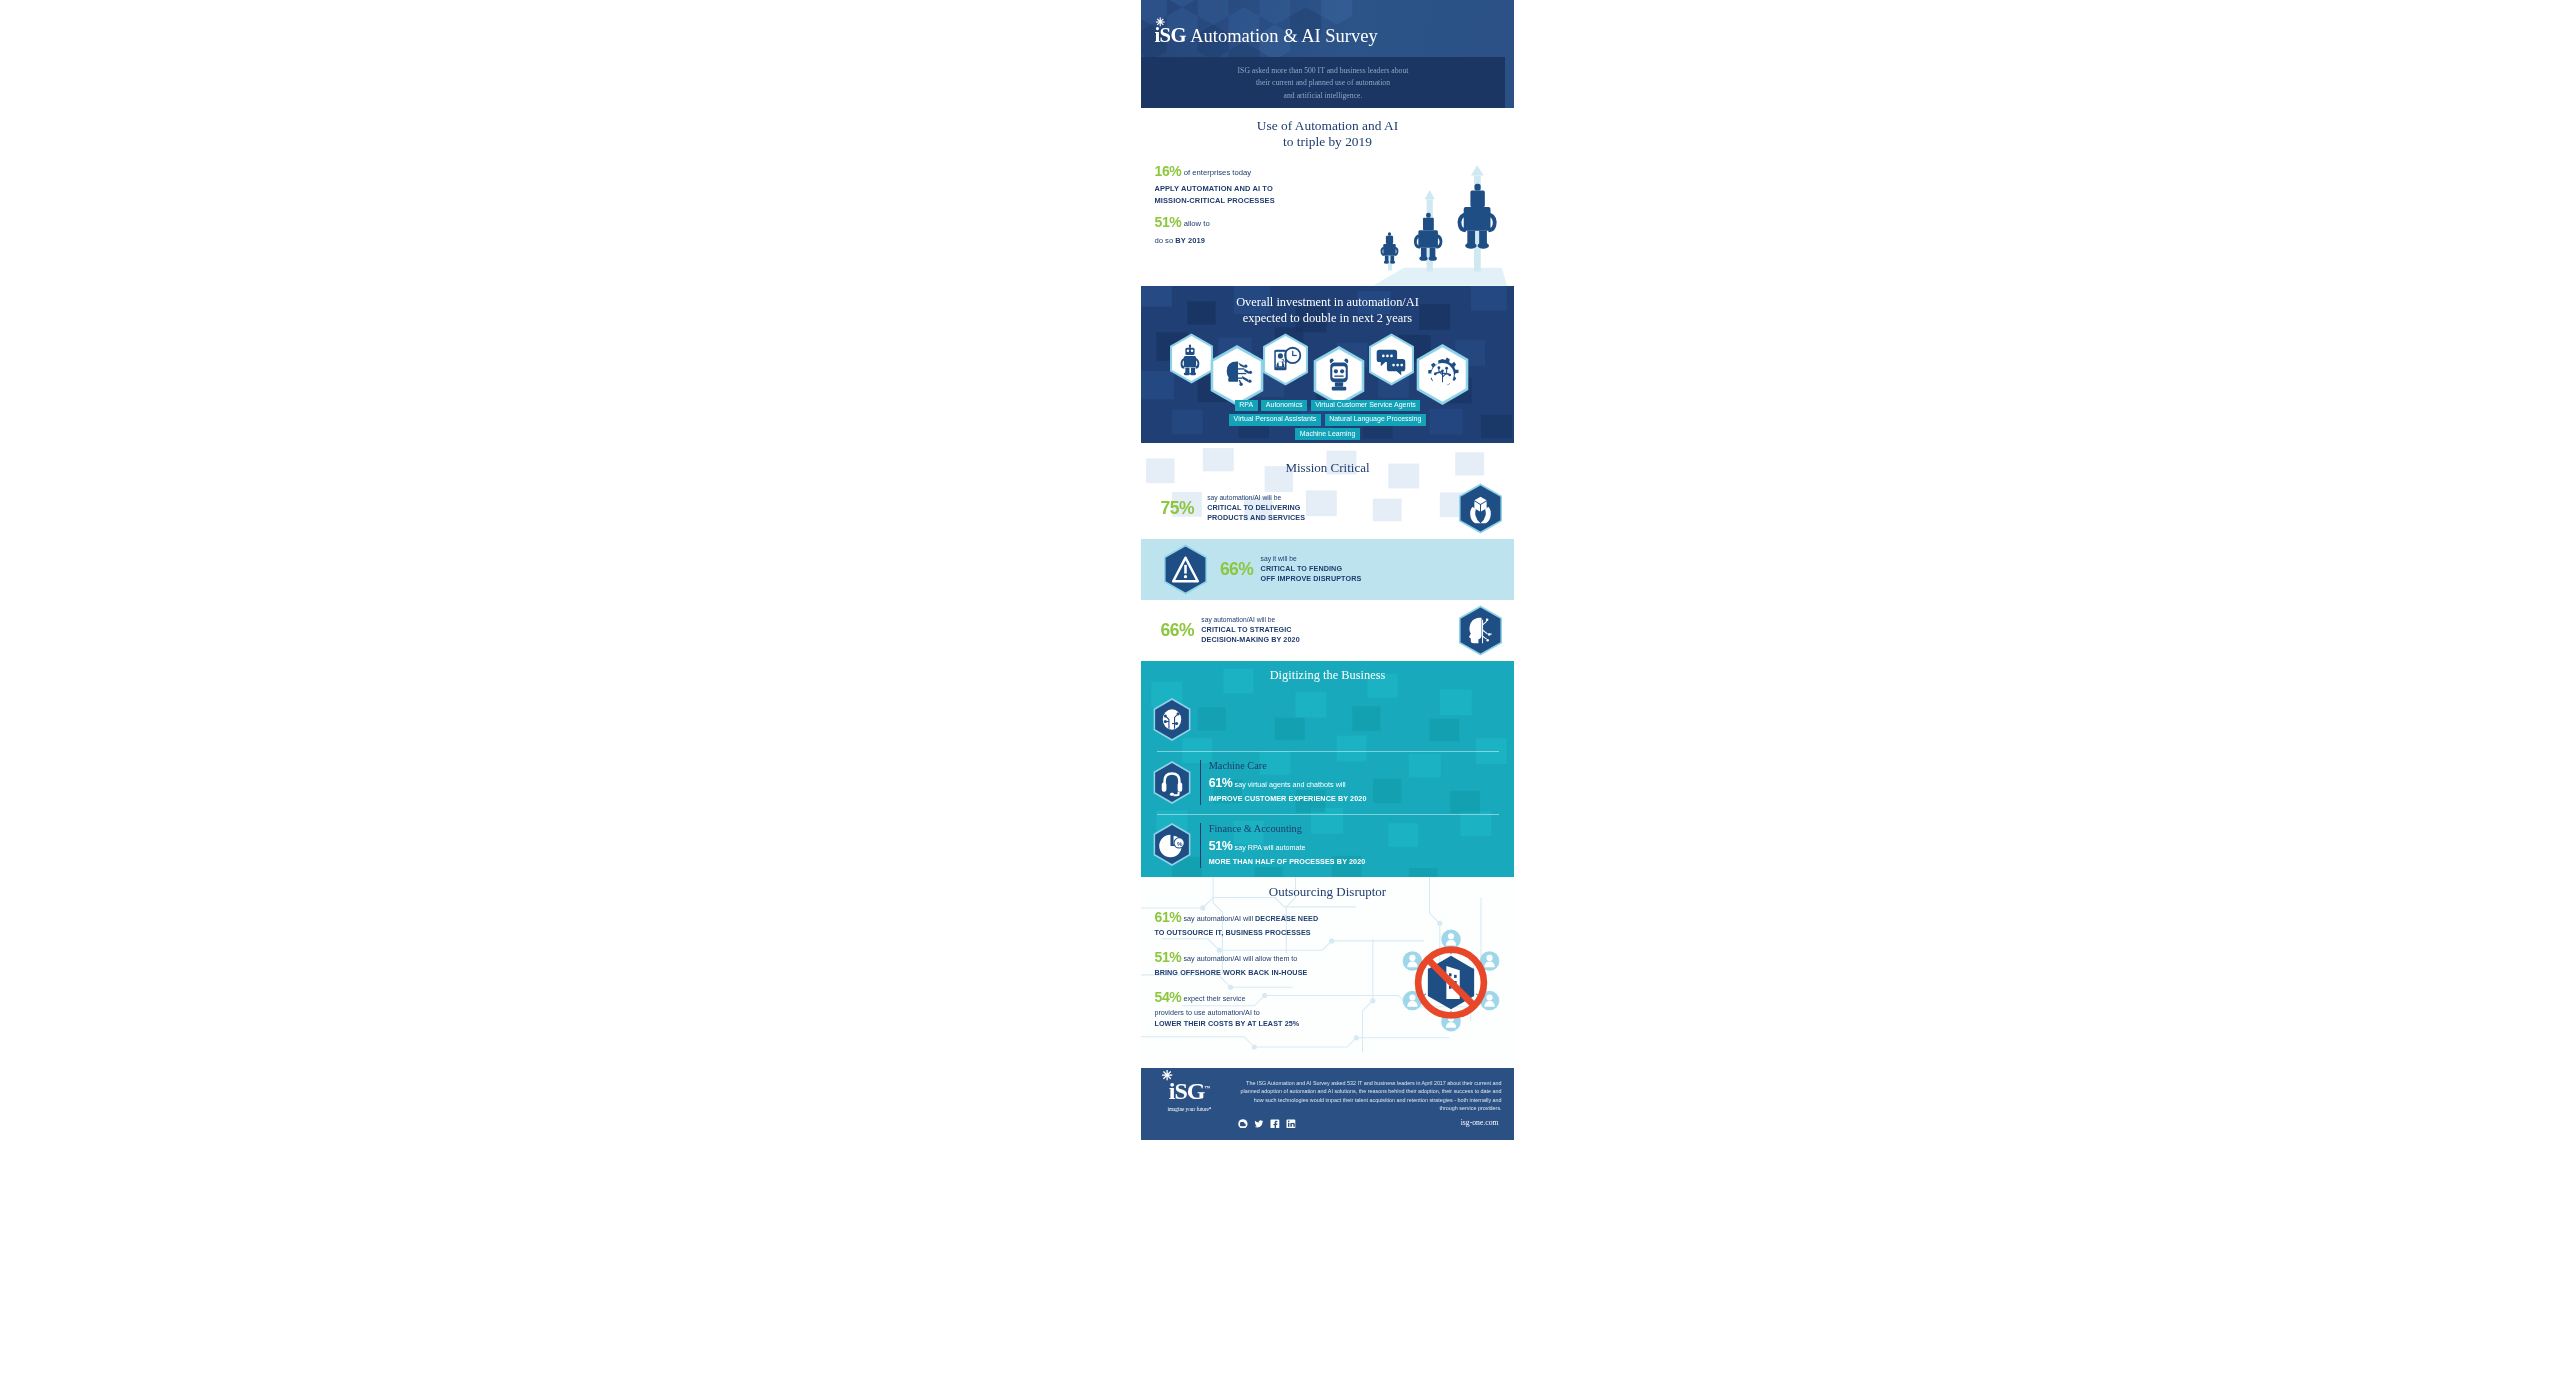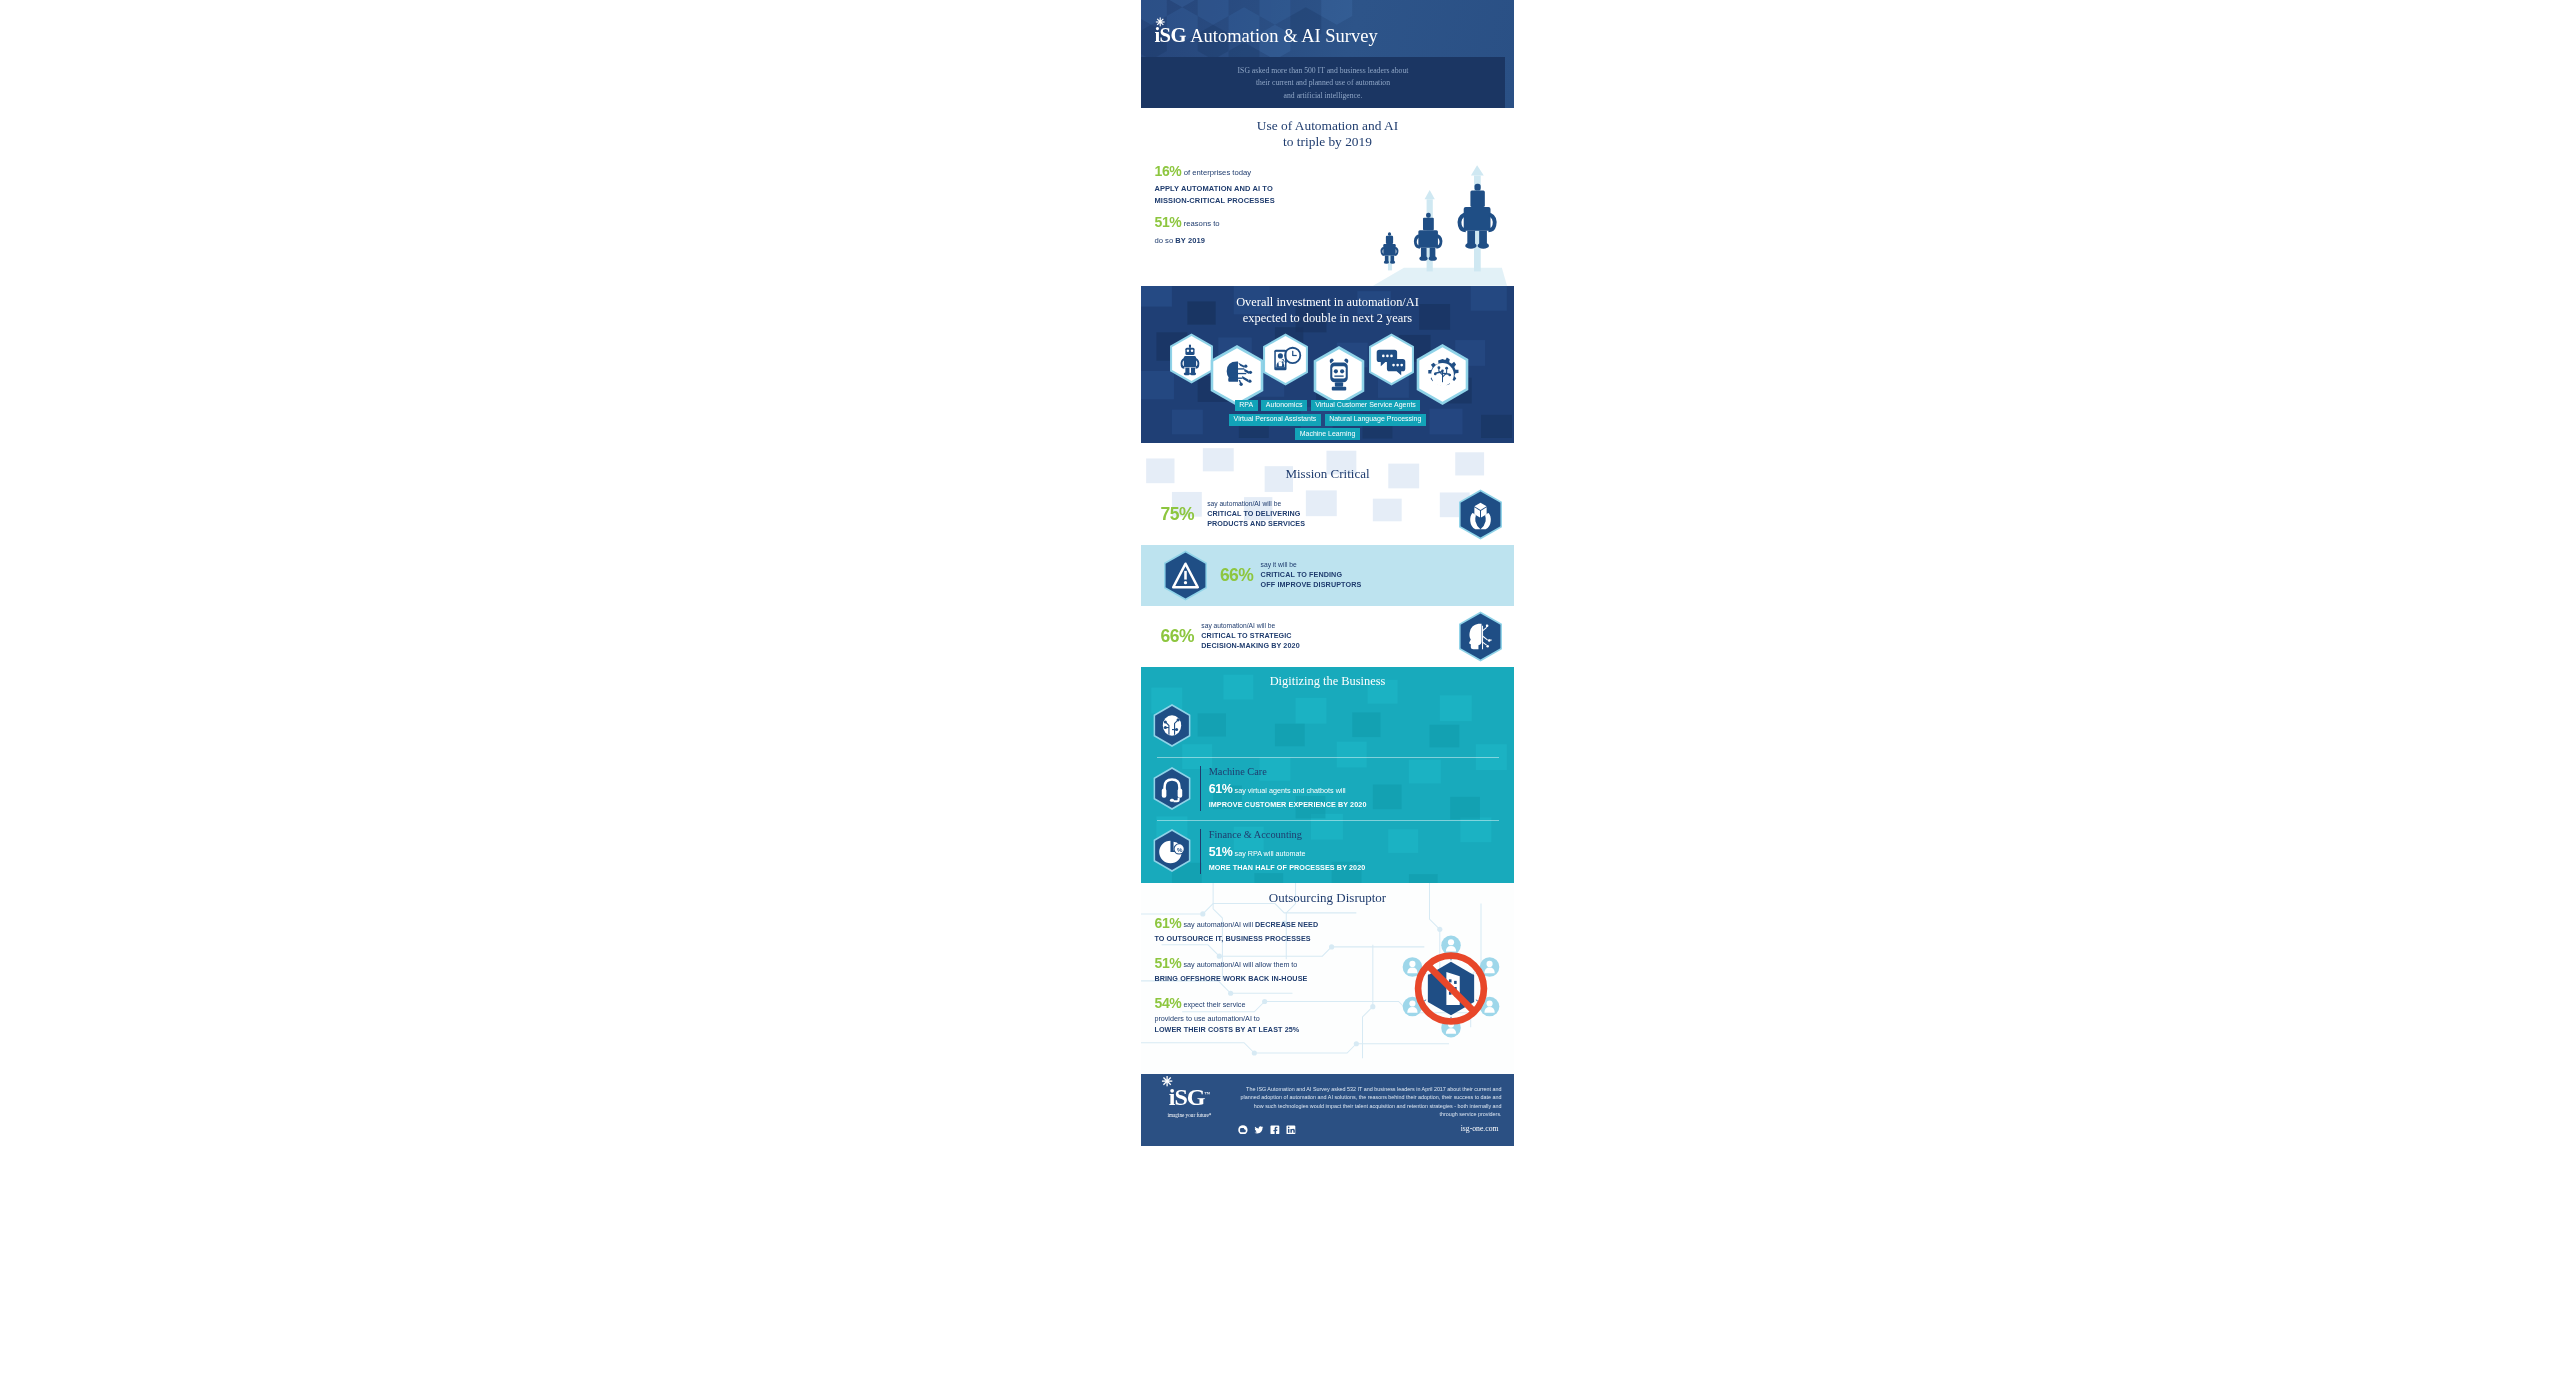--- a/index.html
+++ b/index.html
@@ -45,21 +45,21 @@
     font-family:"Liberation Serif", serif; font-size:12.4px; color:#fff; line-height:1.3; }
   .hexrow { position:relative; z-index:3; height:66px; margin-top:5.2px; }
   .hexi { position:absolute; }
   .tagwrap { position:relative; z-index:3; margin-top:2.1px; }
   .tagrow { display:flex; justify-content:center; gap:3.6px; margin-bottom:2.6px; }
   .tag { background:#12a3b8; color:#fff; font-size:7px; padding:1.5px 4.6px 2.1px;
     line-height:1.15; white-space:nowrap; }
 
   
   .s3 { position:relative; background:#fff; overflow:hidden; }
-  .s3-h { text-align:center; padding-top:23px; padding-bottom:2.1px;
+  .s3-h { text-align:center; padding-top:17px; padding-bottom:2.1px;
     font-family:"Liberation Serif", serif; font-size:13px; color:#1f3c6e; }
   .mcrow { position:relative; height:61px; display:flex; align-items:center; }
   .mcrow.tinted { background:#bde3ef; }
   .mc-pct { color:#8dc63f; font-weight:bold; font-size:17.5px; letter-spacing:-0.5px;
     line-height:1; }
   .mc-txt { color:#1f3c6e; font-size:6.7px; line-height:1.45; }
   .mc-txt b { font-size:7.2px; letter-spacing:0.1px; }
   .pixbg { position:absolute; inset:0; z-index:0; }
 
   
@@ -148,21 +148,21 @@
       <div>to triple by 2019</div>
     </div>
     <div class="s1-body">
       <div class="stat-line">
         <span class="pc-green">16%</span><span> of enterprises today</span>
       </div>
       <div class="bold-nav" style="margin-top:3.1px">APPLY AUTOMATION AND AI TO</div>
       <div class="bold-nav" style="margin-top:3.1px">MISSION-CRITICAL PROCESSES</div>
       <div class="s1-gap"></div>
       <div class="stat-line">
-        <span class="pc-green">51%</span><span> reasons to</span>
+        <span class="pc-green">51%</span><span> allow to</span>
       </div>
       <div class="stat-line" style="margin-top:2.1px">
         <span>do so </span><span class="bold-nav">BY 2019</span>
       </div>
     </div>
     <svg class="robots" viewBox="0 0 260 240">
       <g fill="#cfe8f2">
         <polygon points="40,150 26,150 33,136 40,150"></polygon>
         <rect x="29" y="150" width="8" height="60"></rect>
         <polygon points="120,72 100,72 110,54 120,72"></polygon>

